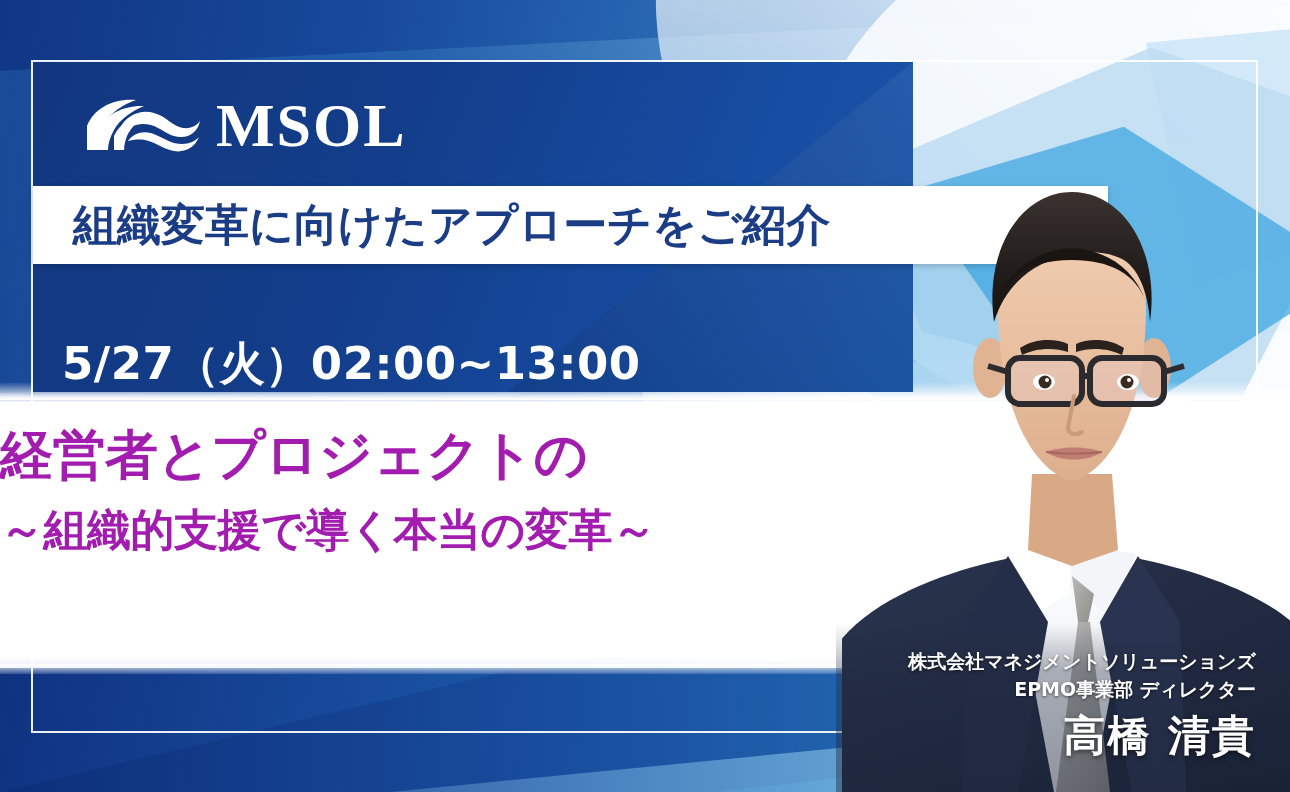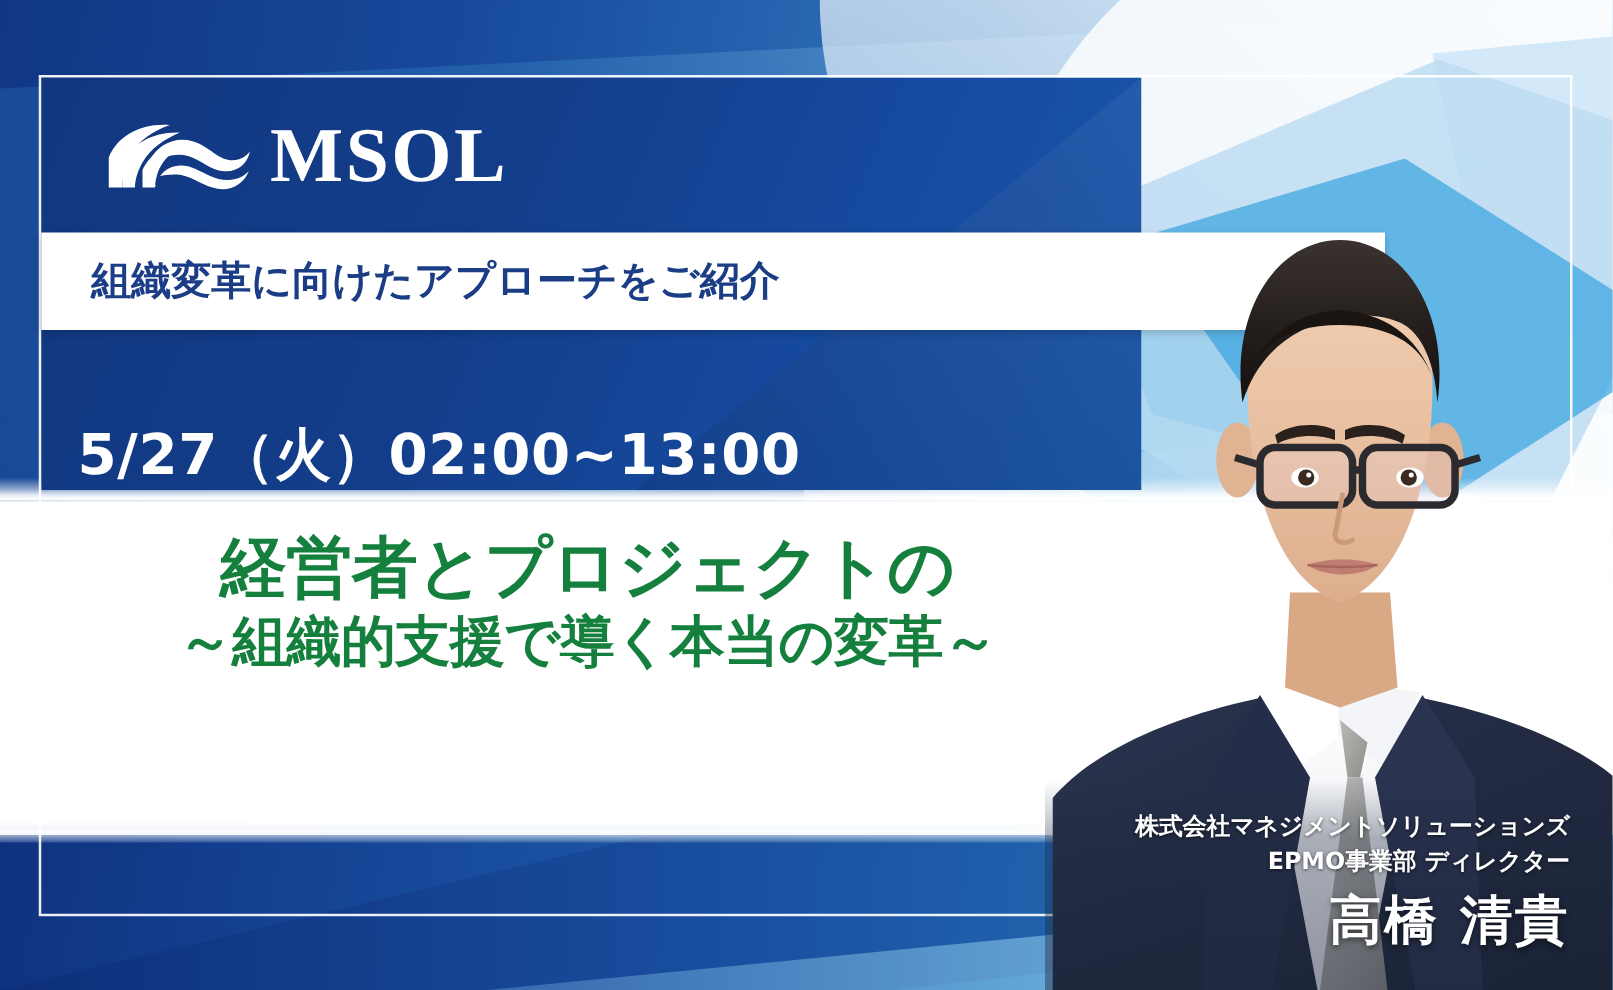--- a/index.html
+++ b/index.html
@@ -224,21 +224,21 @@
     width: 1075px;
     height: 78px;
     background: #ffffff;
     display: flex;
     align-items: center;
     z-index: 7;
     box-shadow: 0 2px 6px rgba(0,0,0,0.18);
   }
   .headline-text {
     color: #1a3d85;
-    font-size: 32px;
+    font-size: 44px;
     font-weight: 700;
     letter-spacing: 0px;
     margin-left: 40px;
     white-space: nowrap;
     font-family: "DejaVu Sans", "Liberation Sans", sans-serif;
   }
 
   
   .datetime {
     position: absolute;
@@ -252,40 +252,40 @@
     white-space: nowrap;
     font-family: "DejaVu Sans", "Liberation Sans", sans-serif;
   }
 
   
   .title-block {
     position: absolute;
     left: 0;
     top: 424px;
     width: 940px;
-    text-align: center;
+    text-align: left;
     z-index: 7;
-    color: #15803d;
+    color: #a21caf;
     font-family: "DejaVu Sans", "Liberation Sans", sans-serif;
   }
   .title-line-1,
   .title-line-2 {
     font-size: 53px;
     font-weight: 700;
     line-height: 1.16;
     letter-spacing: -0.5px;
     white-space: nowrap;
   }
   .title-line-3 {
     font-size: 44px;
     font-weight: 700;
     line-height: 1.3;
     letter-spacing: -0.5px;
     white-space: nowrap;
-    margin-top: 0;
+    margin-top: 16px;
   }
 
   
   .portrait {
     position: absolute;
     right: 0;
     bottom: 0;
     width: 460px;
     height: 640px;
     z-index: 8;

